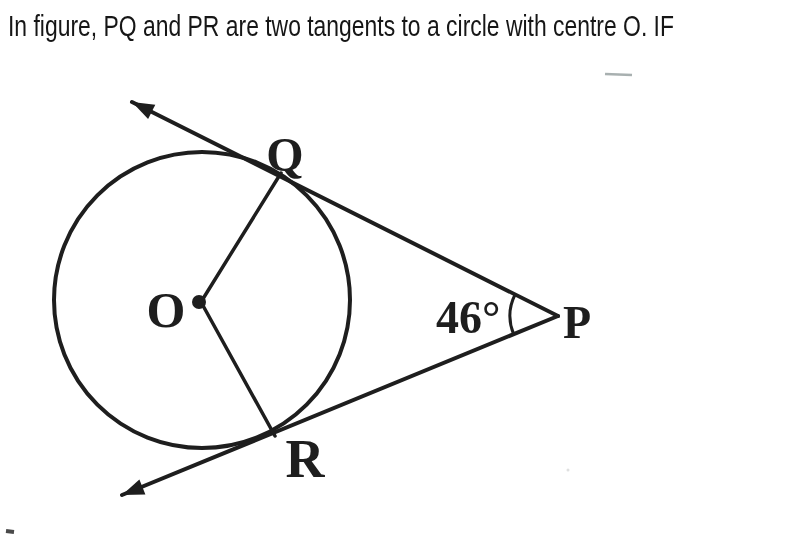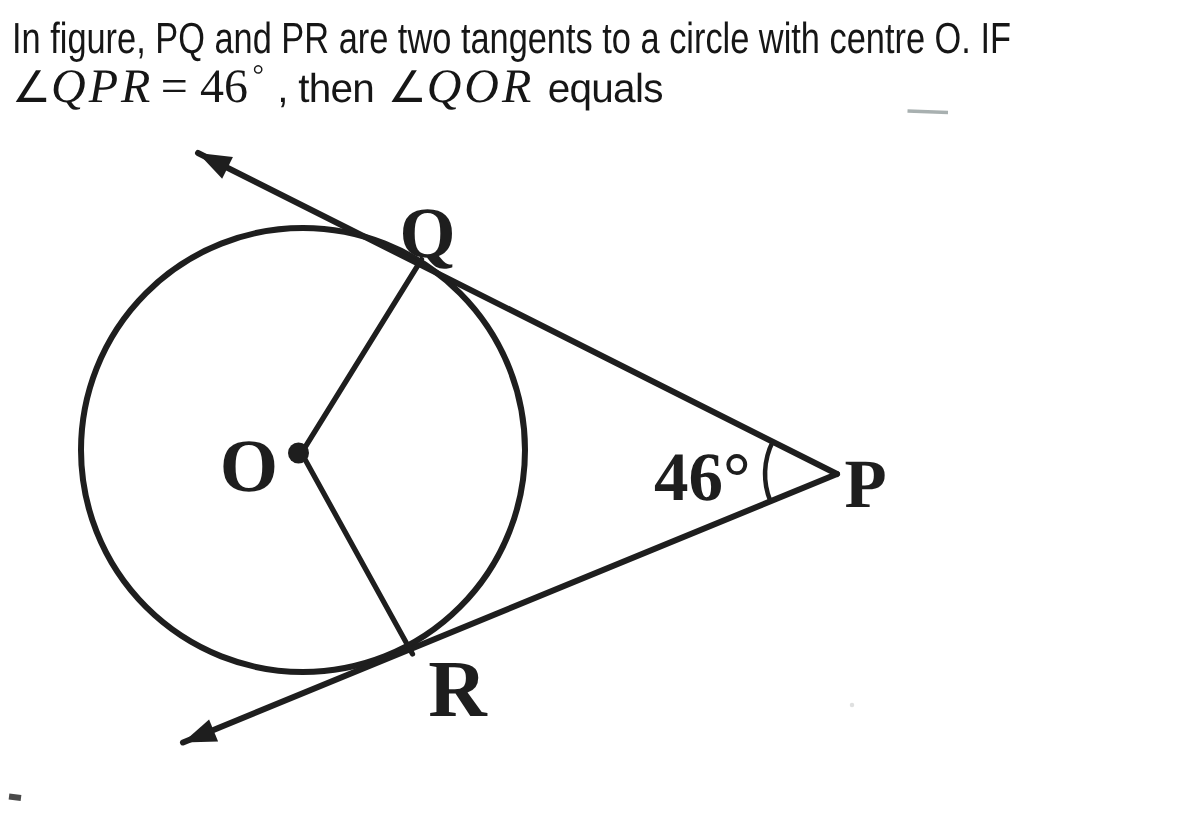--- a/index.html
+++ b/index.html
@@ -72,21 +72,20 @@
     fill: #1e1e1e;
   }
 </style>
 </head>
 <body>
 
 <div class="page">
 
   <div class="qline1">In figure, PQ and PR are two tangents to a circle with centre O. IF</div>
 
-  <div class="qline2"><span class="ang">∠</span><span class="mi">QPR</span><span class="mr">= 46</span><span class="deg">°</span><span class="sans">, then</span><span class="ang">∠</span><span class="mi">QOR</span><span class="sans">equals</span></div>
 
   <svg class="fig-svg" viewBox="0 0 800 550" xmlns="http://www.w3.org/2000/svg">
 
     <circle cx="202" cy="300" r="148" fill="none" stroke="#1e1e1e" stroke-width="4"></circle>
 
     <line x1="132" y1="102" x2="558" y2="316" stroke="#1e1e1e" stroke-width="4" stroke-linecap="round"></line>
     <polygon points="132,102 155.3,104.7 148.1,119.1" fill="#1e1e1e"></polygon>
 
     <line x1="122" y1="495" x2="558" y2="316" stroke="#1e1e1e" stroke-width="4" stroke-linecap="round"></line>
     <polygon points="122,495 139.4,479.6 145.4,494.4" fill="#1e1e1e"></polygon>

